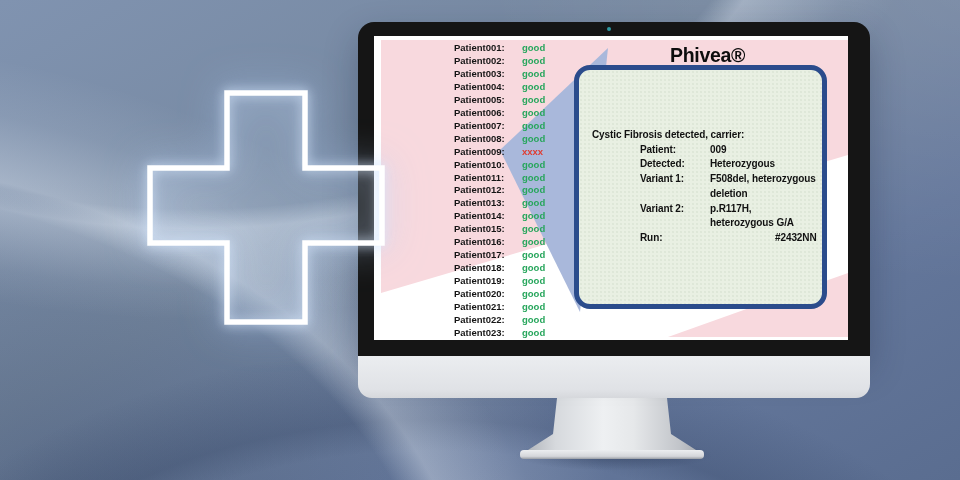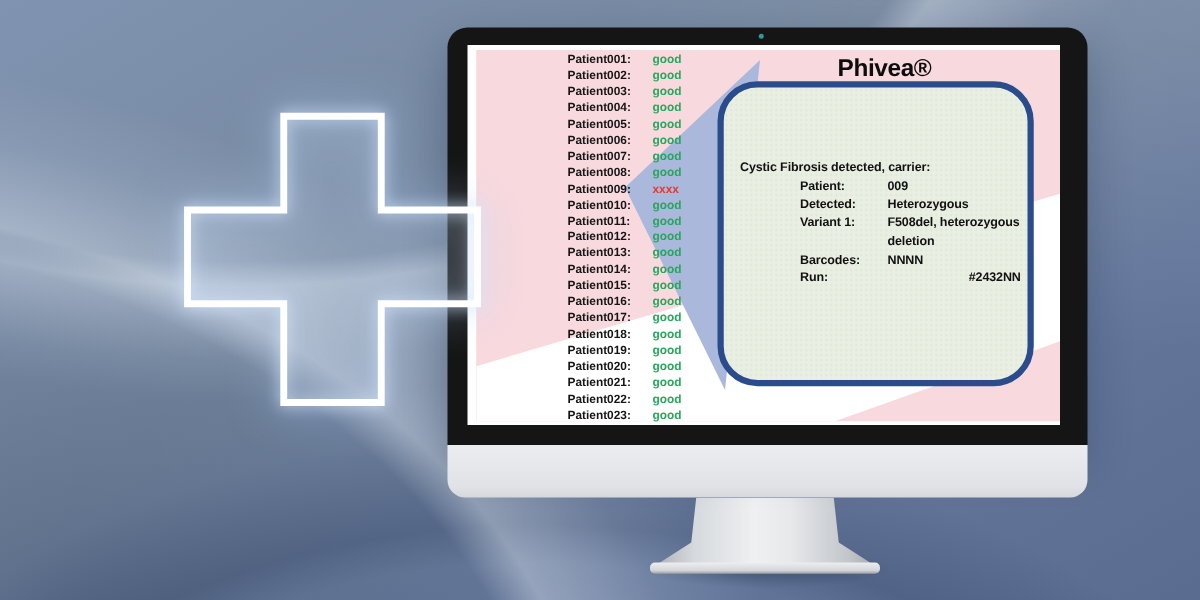--- a/index.html
+++ b/index.html
@@ -68,21 +68,21 @@
     position: absolute; left: 126px; top: 12px; width: 108px; height: 264px;
     background: var(--c-wedge-blue, #a9b8db);
     clip-path: polygon(0 102px, 108px 0, 80px 264px);
   }
   .panel {
     position: absolute; left: 200px; top: 29px; width: 253px; height: 244px;
     background-color: var(--c-panel-bg, #e9f0e3);
     background-image: radial-gradient(rgba(96,132,96,0.08) 0.8px, rgba(0,0,0,0) 0.9px);
     background-size: 4px 4px;
     border: 5px solid var(--c-panel-border, #2b4c8c);
-    border-radius: 32px;
+    border-radius: 16px;
   }
   .panel-inner {
     position: absolute; left: 13px; top: 58px; right: 6px;
     font-size: 10px; font-weight: 700; line-height: 14.7px;
     color: var(--c-text, #111);
     letter-spacing: -0.1px;
   }
   .panel-row { display: grid; grid-template-columns: 70px 1fr; padding-left: 48px; }
   .panel-row .val.indent { margin-left: 65px; text-align: right; }
   .brand {
@@ -143,22 +143,22 @@
               </div>
               <div class="panel-row">
                 <span>Detected:</span>
                 <span class="val">Heterozygous</span>
               </div>
               <div class="panel-row">
                 <span>Variant 1:</span>
                 <span class="val">F508del, heterozygous deletion</span>
               </div>
               <div class="panel-row">
-                <span>Barcodes:</span>
-                <span class="val">NNNN</span>
+                <span>Variant 2:</span>
+                <span class="val">p.R117H, heterozygous G/A</span>
               </div>
               <div class="panel-row">
                 <span>Run:</span>
                 <span class="val indent">#2432NN</span>
               </div>
             </div>
         </div>
       </div>
 
       <div class="brand">Phivea®</div>

